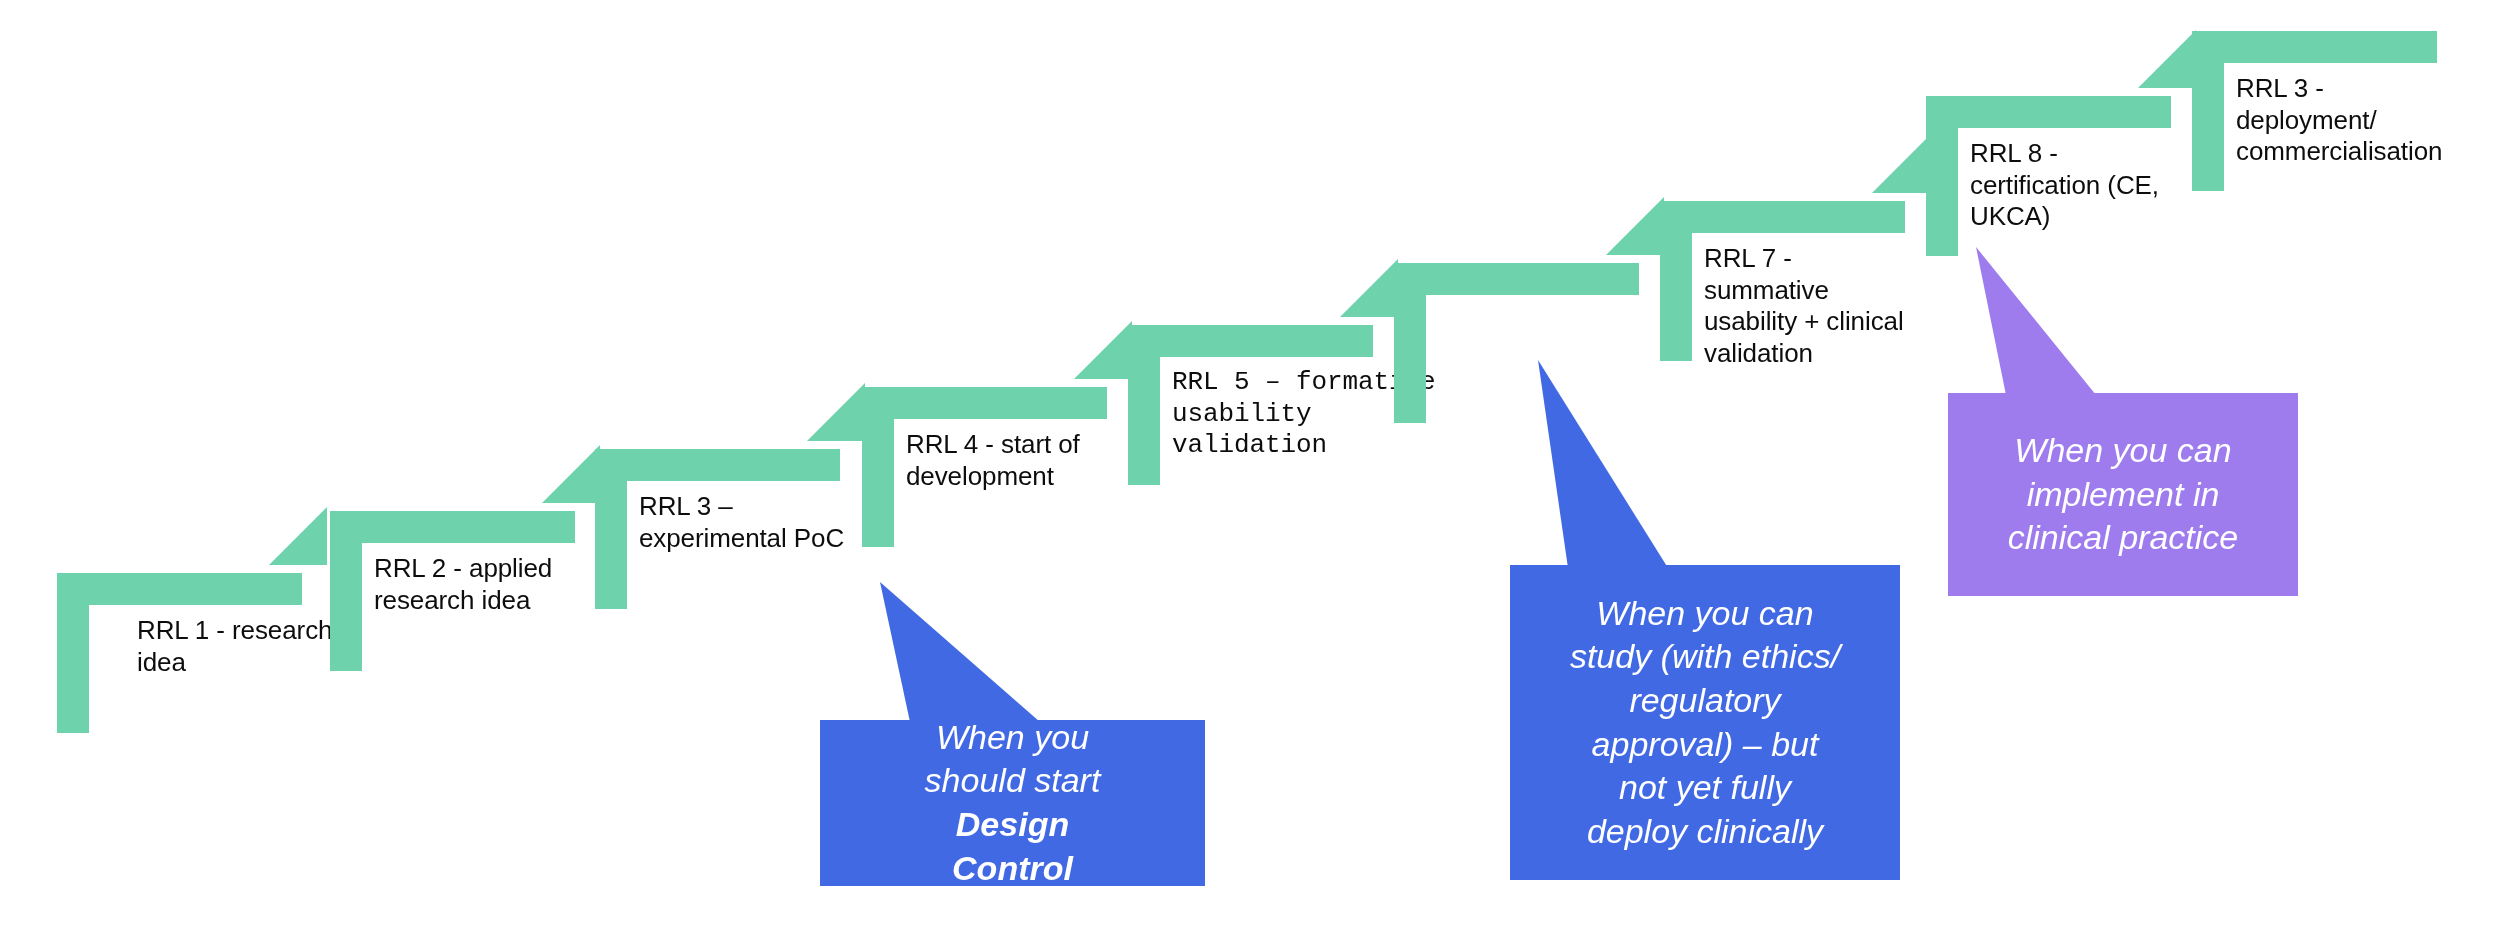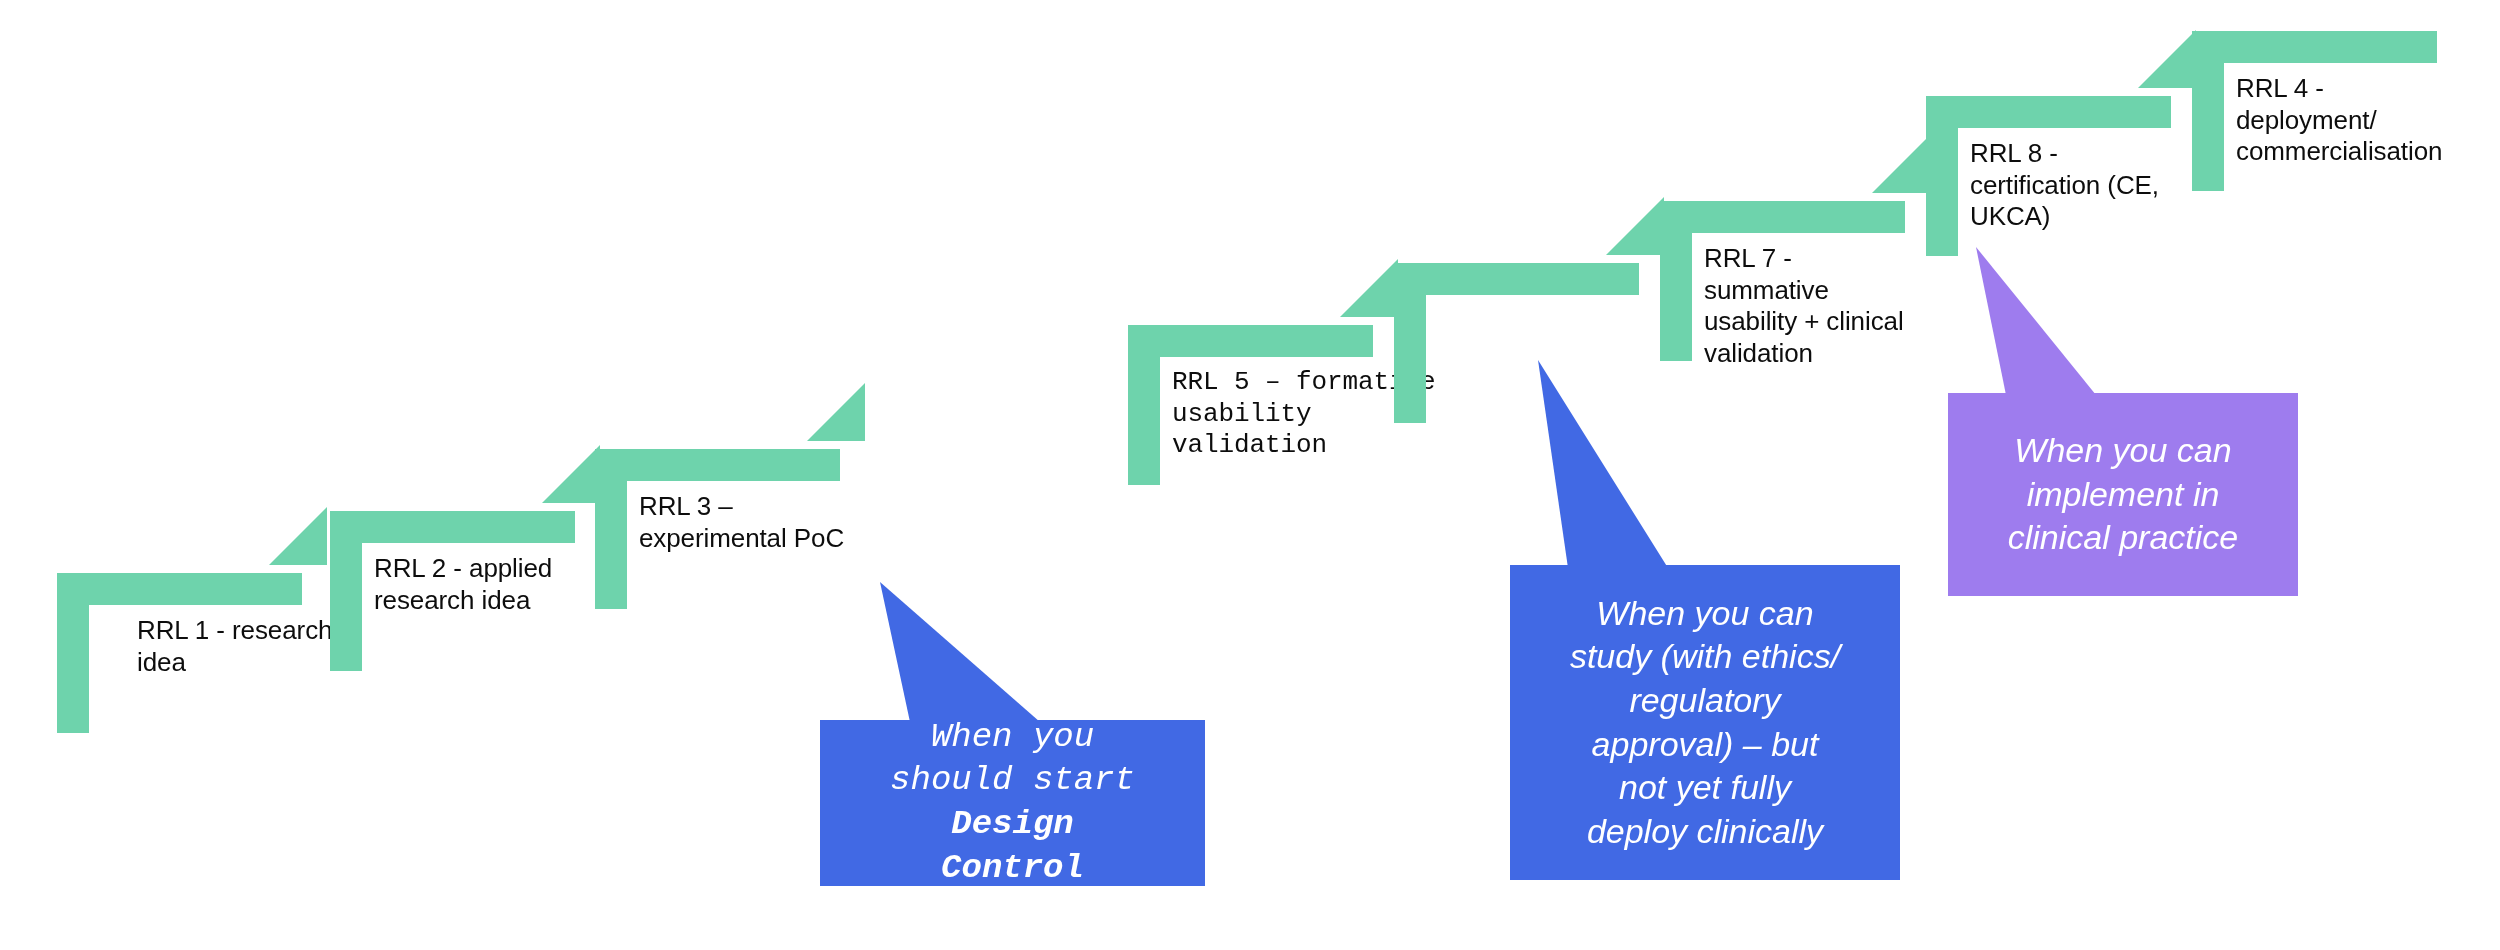--- a/index.html
+++ b/index.html
@@ -99,20 +99,27 @@
   </div>
 
   <div class="step" style="left:595px; top:449px; width:300px; height:160px;">
     <div class="bar-h" style="width:245px;"></div>
     <div class="bar-v" style="height:160px;"></div>
     <div class="arrow" style="left:212px; top:-66px; border-left:58px solid transparent; border-bottom:58px solid var(--green);"></div>
     <div class="step-label" style="left:44px; top:42px; width:260px;">RRL 3 –
 experimental PoC</div>
   </div>
 
+  <div class="step" style="left:862px; top:387px; width:300px; height:160px;">
+    <div class="bar-h" style="width:245px;"></div>
+    <div class="bar-v" style="height:160px;"></div>
+    <div class="arrow" style="left:212px; top:-66px; border-left:58px solid transparent; border-bottom:58px solid var(--green);"></div>
+    <div class="step-label" style="left:44px; top:42px; width:250px;">RRL 4 - start of
+development</div>
+  </div>
 
   <div class="step" style="left:1128px; top:325px; width:300px; height:160px;">
     <div class="bar-h" style="width:245px;"></div>
     <div class="bar-v" style="height:160px;"></div>
     <div class="arrow" style="left:212px; top:-66px; border-left:58px solid transparent; border-bottom:58px solid var(--green);"></div>
     <div class="step-label" style="left:44px; top:42px; width:270px;font-family:Liberation Mono, monospace;">RRL 5 – formative
 usability validation</div>
   </div>
 
   <div class="step" style="left:1394px; top:263px; width:300px; height:160px;">
@@ -136,30 +143,30 @@
     <div class="bar-v" style="height:160px;"></div>
     <div class="arrow" style="left:212px; top:-66px; border-left:58px solid transparent; border-bottom:58px solid var(--green);"></div>
     <div class="step-label" style="left:44px; top:42px; width:250px;">RRL 8 -
 certification (CE,
 UKCA)</div>
   </div>
 
   <div class="step" style="left:2192px; top:31px; width:300px; height:160px;">
     <div class="bar-h" style="width:245px;"></div>
     <div class="bar-v" style="height:160px;"></div>
-    <div class="step-label" style="left:44px; top:42px; width:260px;">RRL 4 -
+    <div class="step-label" style="left:44px; top:42px; width:260px;">RRL 3 -
 deployment/
 commercialisation</div>
   </div>
 
   <div class="callout" style="left:820px; top:540px; width:400px; height:350px;">
     <svg class="tail" width="400" height="350" viewBox="0 0 400 350" style="left:0; top:0;">
       <polygon points="60,42 90,182 220,182" fill="#4169E4"></polygon>
     </svg>
-    <div class="body" style="left:0px; top:180px; width:385px; height:166px; background:#4169E4; flex-direction:column;font-family:Liberation Mono, monospace;">
+    <div class="body" style="left:0px; top:180px; width:385px; height:166px; background:#4169E4; flex-direction:column;">
       <span>When you</span>
       <span>should start</span>
       <span class="strong-line">Design</span>
       <span class="strong-line">Control</span>
     </div>
   </div>
 
   <div class="callout" style="left:1480px; top:340px; width:420px; height:540px;">
     <svg class="tail" width="420" height="540" viewBox="0 0 420 540" style="left:0; top:0;">
       <polygon points="58,20 88,228 188,228" fill="#4169E4"></polygon>

